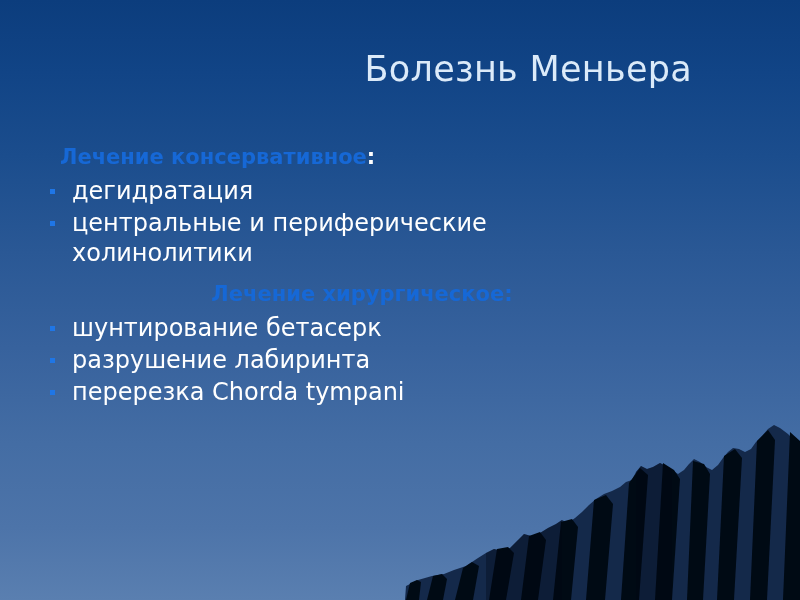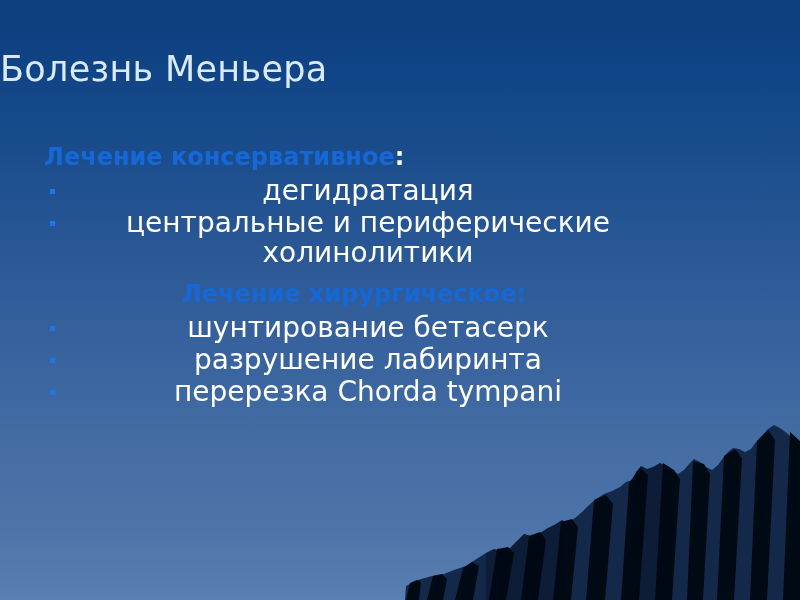--- a/index.html
+++ b/index.html
@@ -40,67 +40,67 @@
     height: 600px;
     pointer-events: none;
   }
 
   
   #title {
     position: absolute;
     left: 0;
     top: 48px;
     width: 692px;
-    text-align: left;
+    text-align: right;
     font-size: 35px;
     line-height: 42px;
     font-weight: normal;
     color: #dbeaf9;
     letter-spacing: 0.3px;
     white-space: nowrap;
   }
 
   
   #content {
     position: absolute;
     left: 44px;
     top: 140px;
     width: 620px;
   }
 
   .heading {
-    font-size: 24px;
+    font-size: 21px;
     line-height: 34px;
     font-weight: bold;
     color: #1668d6;
     margin-bottom: 2px;
     white-space: nowrap;
+    margin-left: 16px;
   }
   .heading .colon-white { color: #ffffff; }
   .heading .colon-blue  { color: #1668d6; }
 
   .heading.second {
     margin-top: 9px;
     text-align: center;
   }
 
   ul.bullets {
     list-style: none;
     margin: 0 0 0 0;
     padding: 0;
   }
 
   ul.bullets li {
     position: relative;
     padding-left: 28px;
-    font-size: 28px;
+    font-size: 24px;
     line-height: 30px;
     color: #ffffff;
     margin-bottom: 2px;
-    text-align: center;
   }
 
   ul.bullets li .marker {
     position: absolute;
     left: 6px;
     top: 13px;
     width: 5px;
     height: 5px;
     background: #1f76e6;
     display: block;

